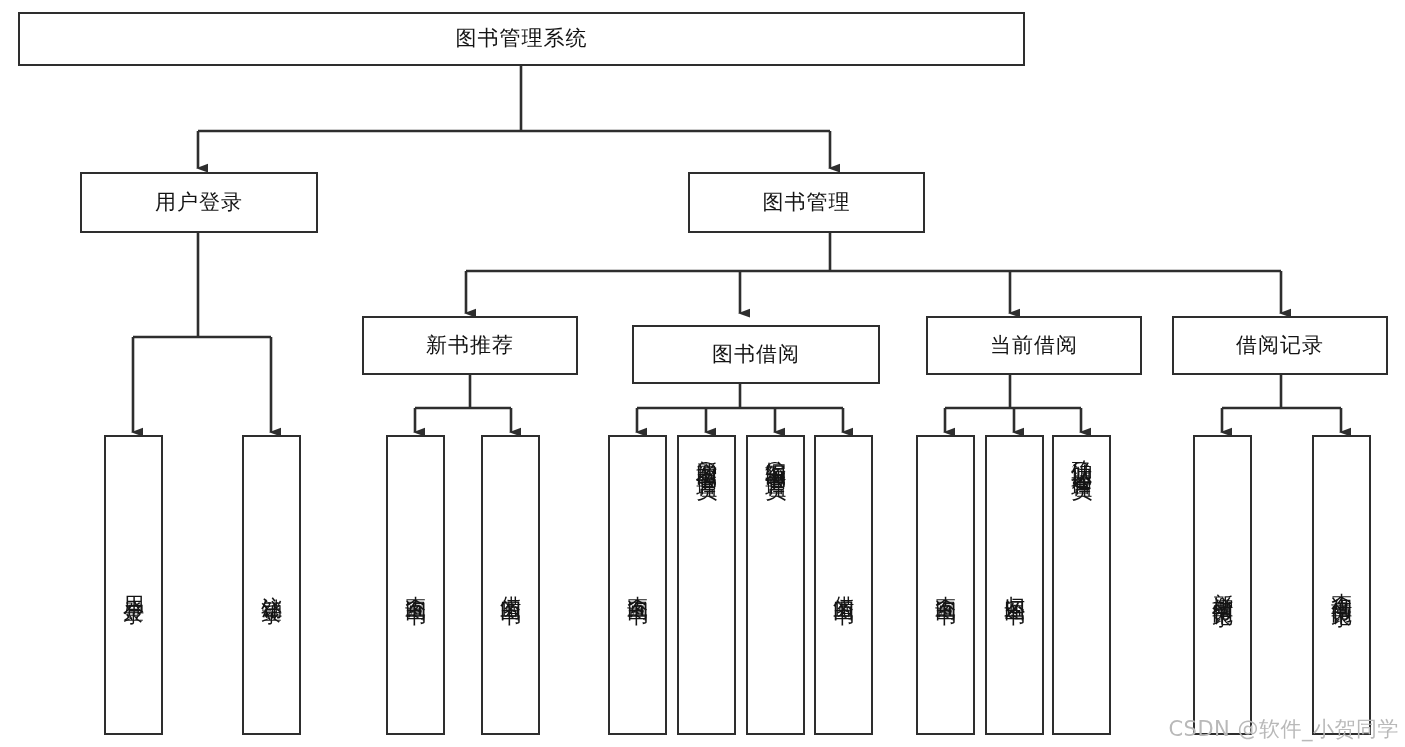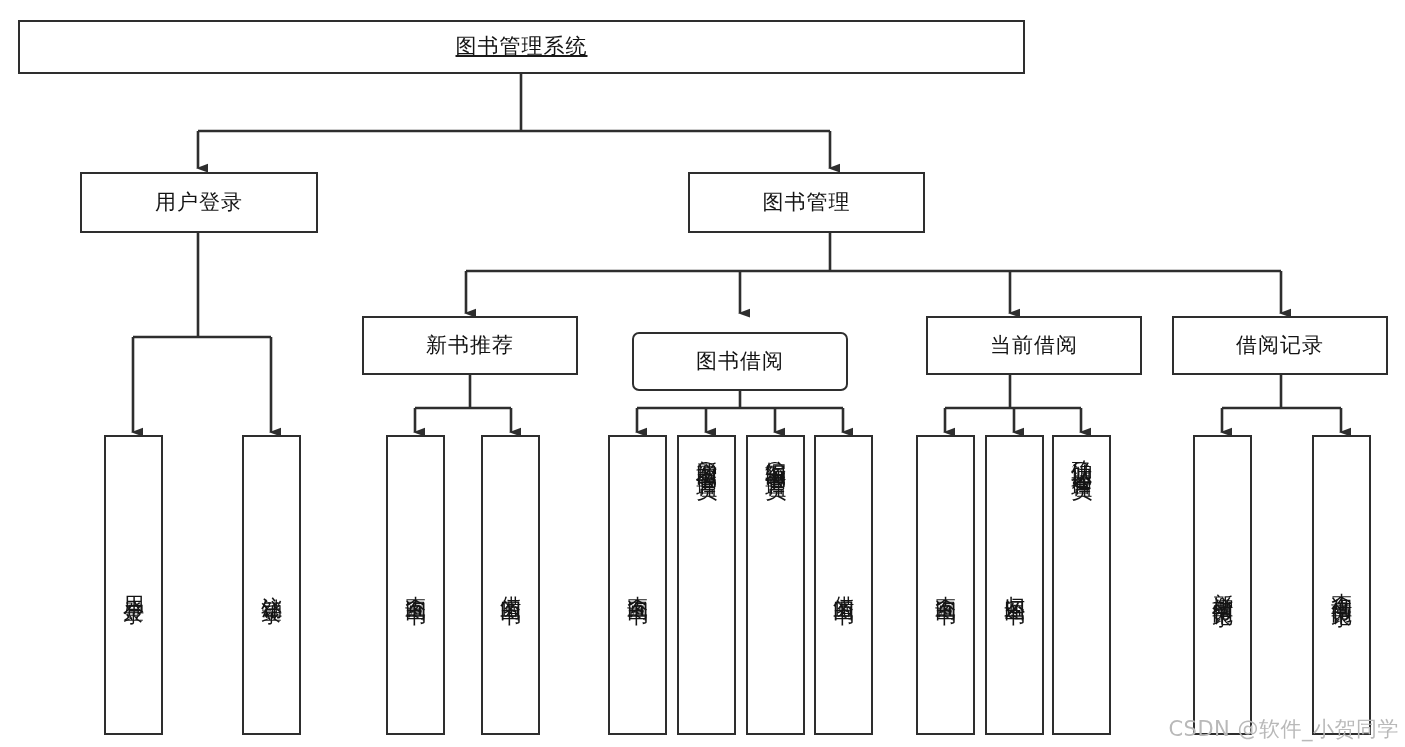--- a/index.html
+++ b/index.html
@@ -126,35 +126,35 @@
       <path d="M1014,408 L1014,432" marker-end="url(#arrow)"></path>
       <path d="M1081,408 L1081,432" marker-end="url(#arrow)"></path>
 
       <path d="M1281,375 L1281,408"></path>
       <path d="M1222,408 L1341,408"></path>
       <path d="M1222,408 L1222,432" marker-end="url(#arrow)"></path>
       <path d="M1341,408 L1341,432" marker-end="url(#arrow)"></path>
     </g>
   </svg>
 
-  <div class="node" style="left:18px; top:20px; width:1007px; height:54px;text-decoration:underline;">
+  <div class="node" style="left:18px; top:12px; width:1007px; height:54px;">
     <span class="node-label">图书管理系统</span>
   </div>
 
   <div class="node" style="left:80px; top:172px; width:238px; height:61px;">
     <span class="node-label">用户登录</span>
   </div>
   <div class="node" style="left:688px; top:172px; width:237px; height:61px;">
     <span class="node-label">图书管理</span>
   </div>
 
   <div class="node" style="left:362px; top:316px; width:216px; height:59px;">
     <span class="node-label">新书推荐</span>
   </div>
-  <div class="node" style="left:632px; top:332px; width:216px; height:59px;border-radius:7px;">
+  <div class="node" style="left:632px; top:325px; width:248px; height:59px;">
     <span class="node-label">图书借阅</span>
   </div>
   <div class="node" style="left:926px; top:316px; width:216px; height:59px;">
     <span class="node-label">当前借阅</span>
   </div>
   <div class="node" style="left:1172px; top:316px; width:216px; height:59px;justify-content:center;">
     <span class="node-label">借阅记录</span>
   </div>
 
   <div class="node leaf" style="left:104px; top:435px; width:59px; height:300px;">

